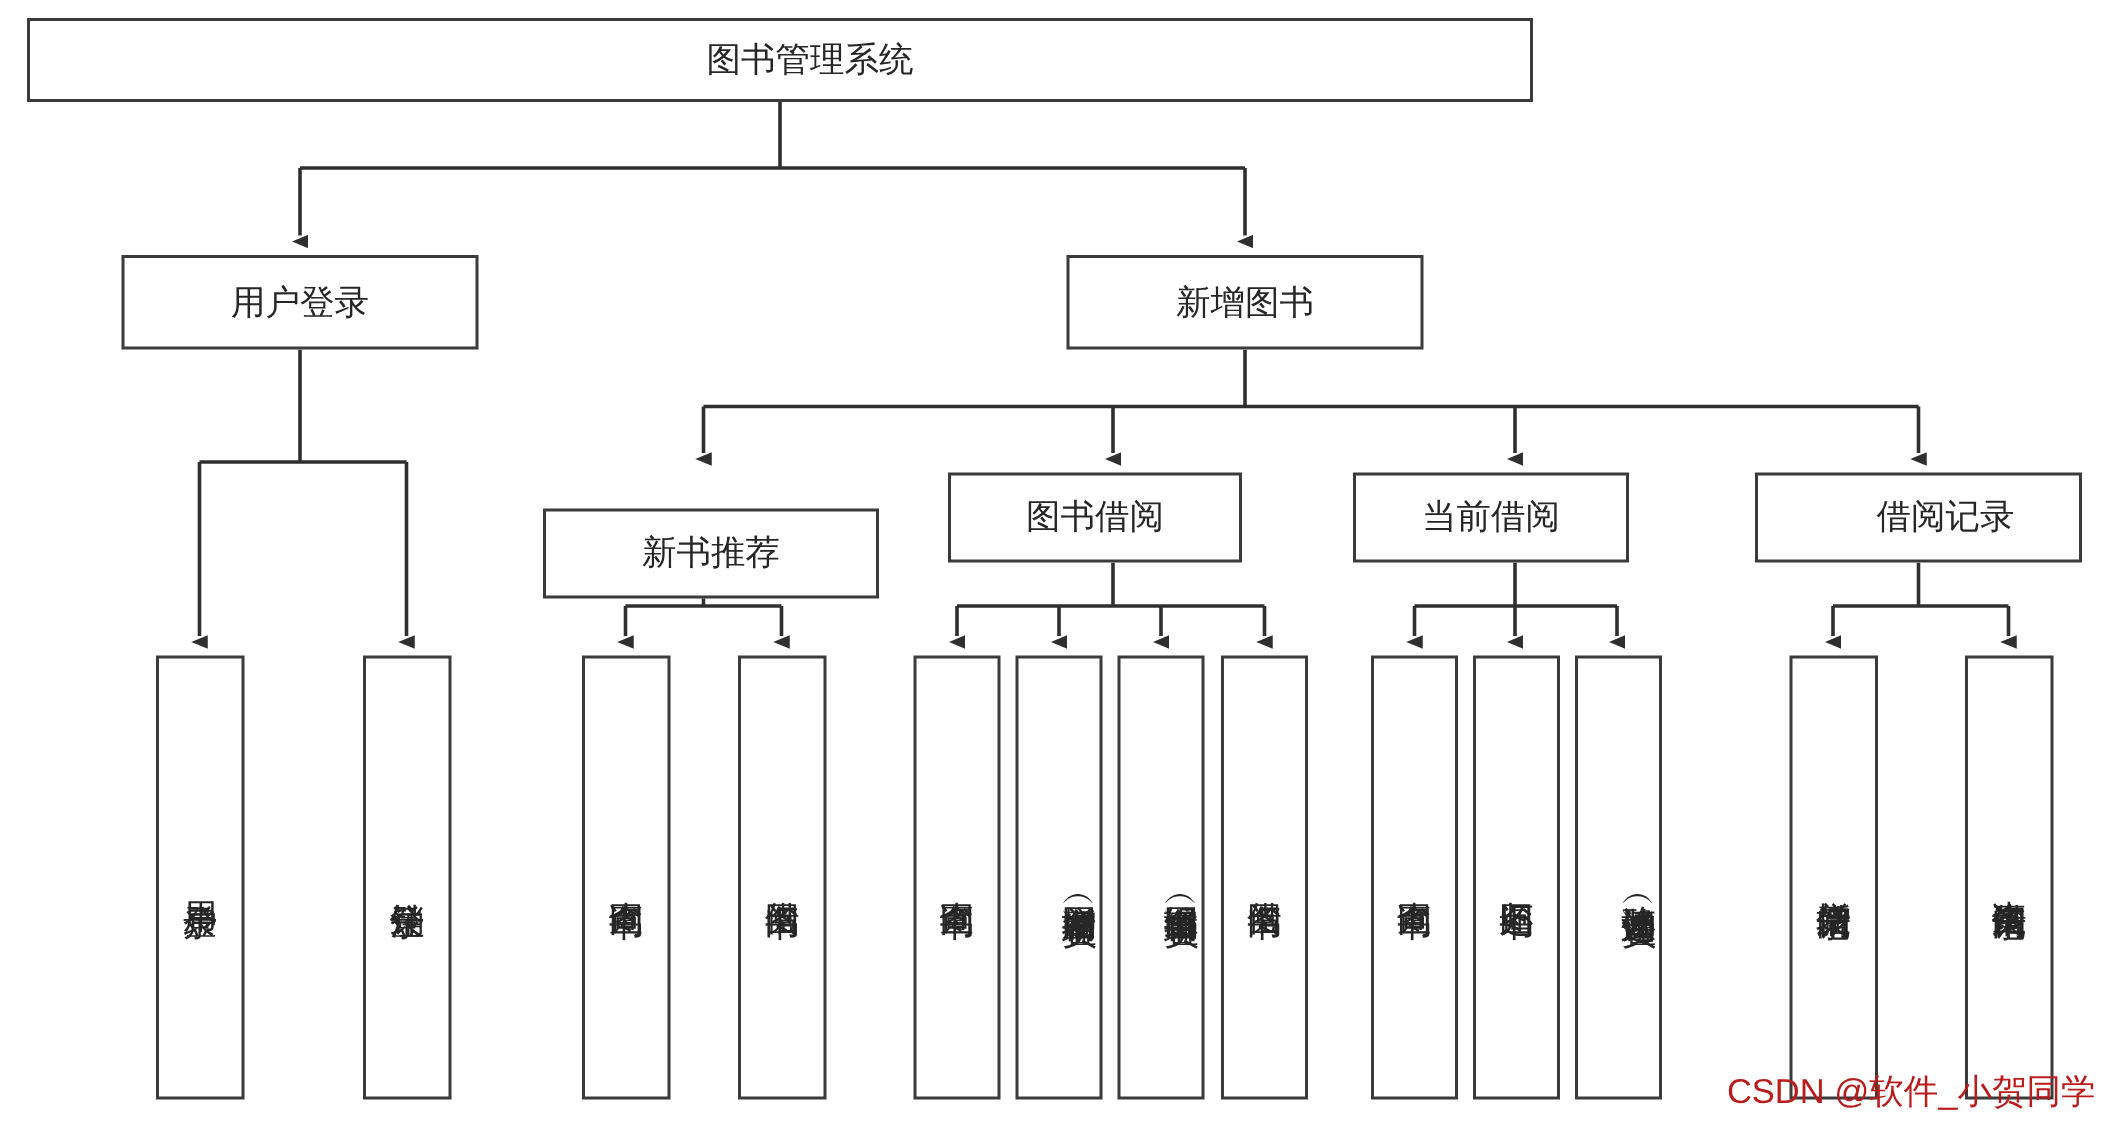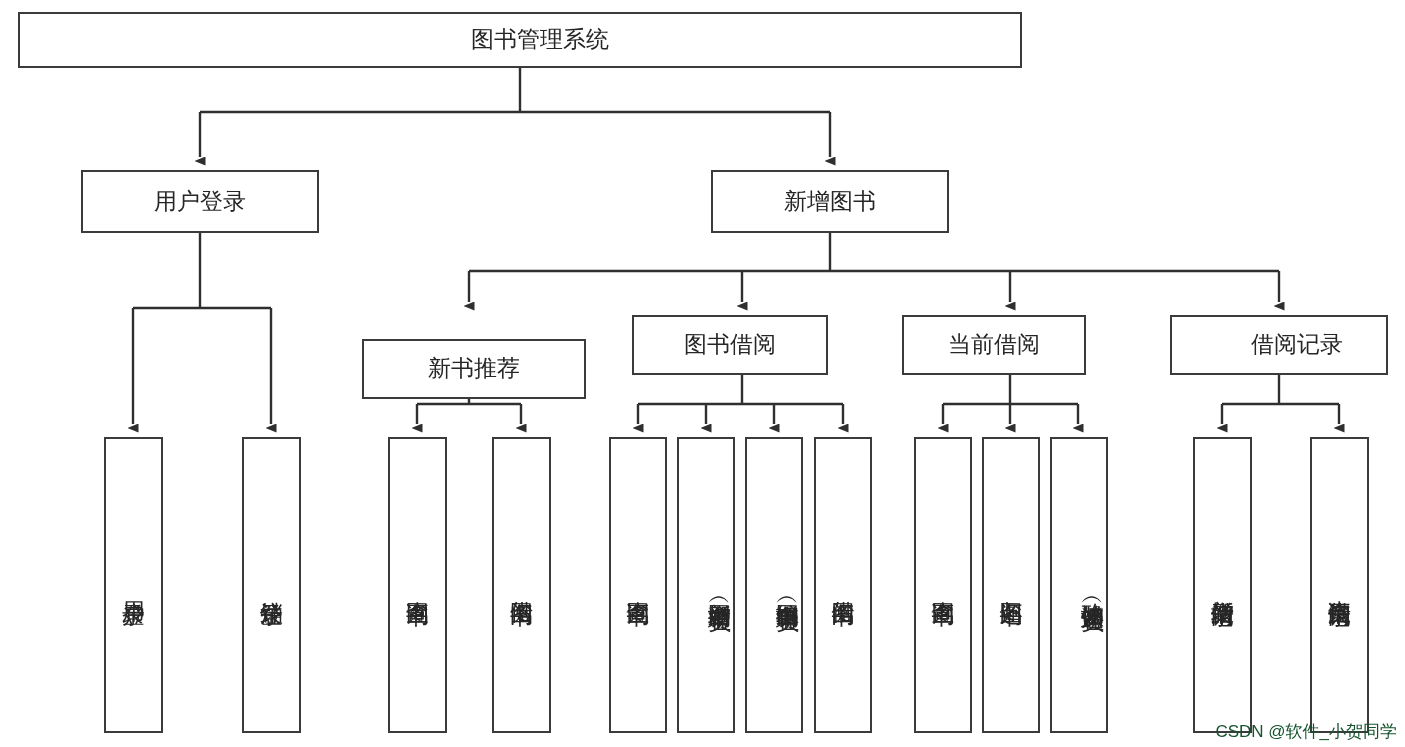--- a/index.html
+++ b/index.html
@@ -64,22 +64,22 @@
     stroke-width: 2.4;
     fill: none;
   }
   .arrow-fill {
     fill: #2f2f2f;
   }
   .watermark {
     position: absolute;
     right: 8px;
     bottom: 4px;
-    font-size: 17px;
-    color: #14532d;
+    font-size: 23px;
+    color: #b91c1c;
     white-space: nowrap;
     font-family: "Liberation Sans", "DejaVu Sans", sans-serif;
   }
 </style>
 </head>
 <body>
 
 <div id="canvas">
 
   <svg class="links" viewBox="0 0 1405 747">

